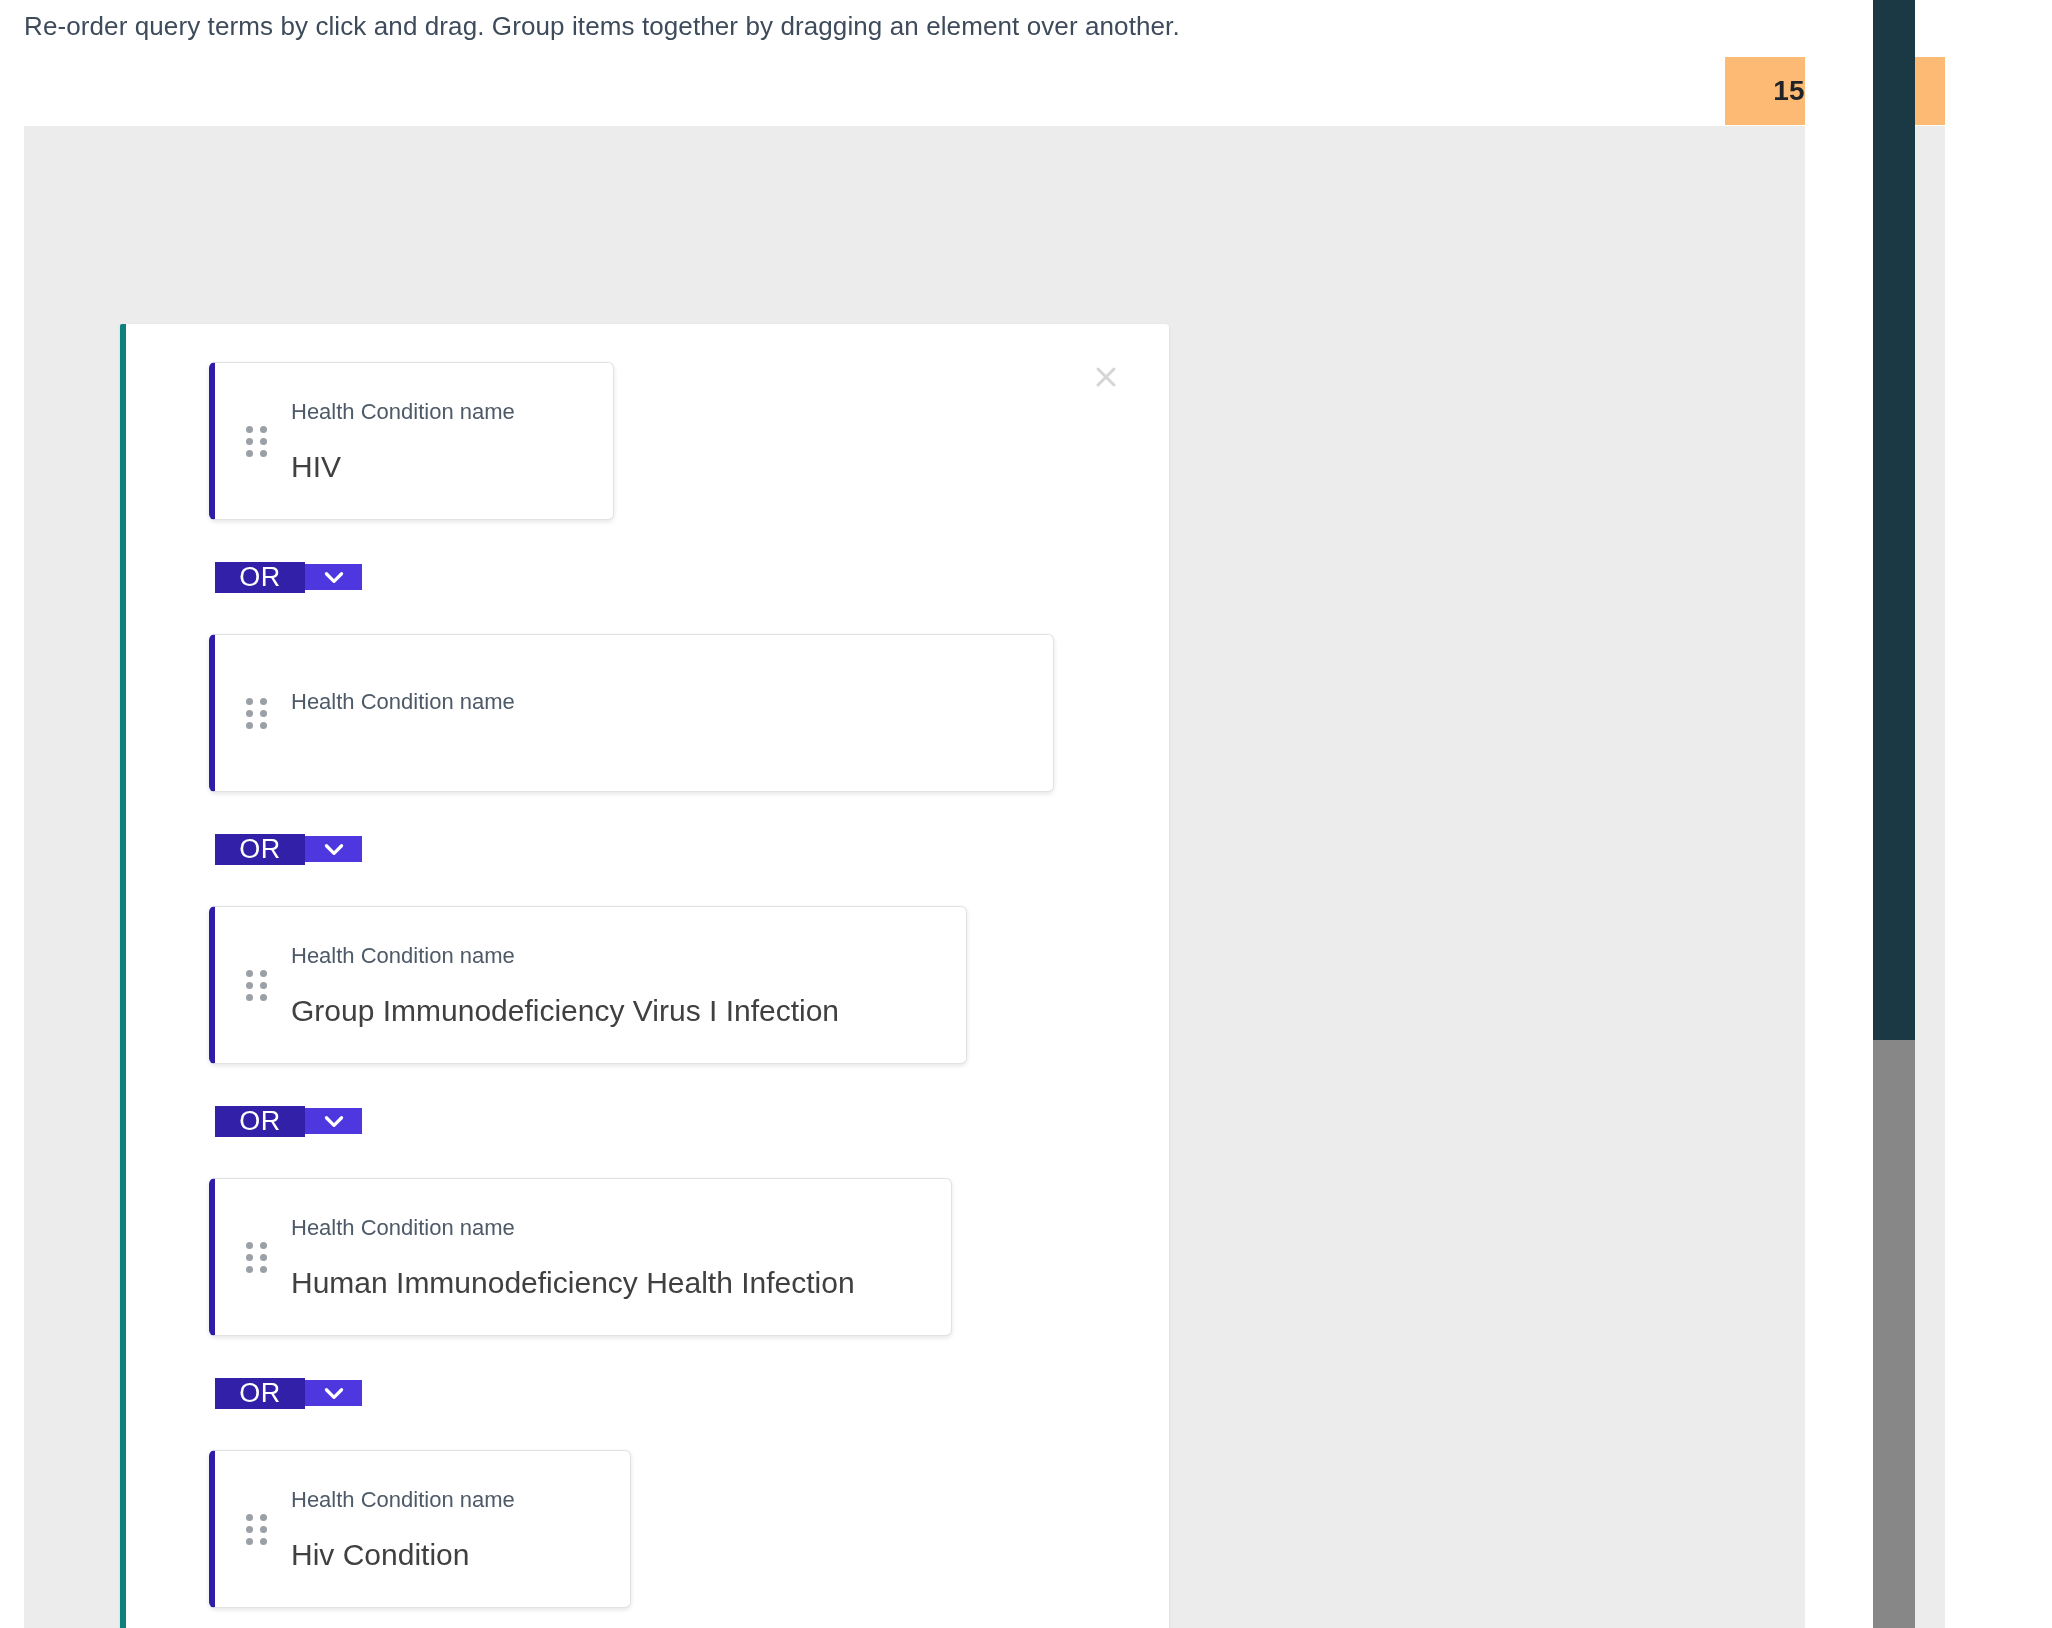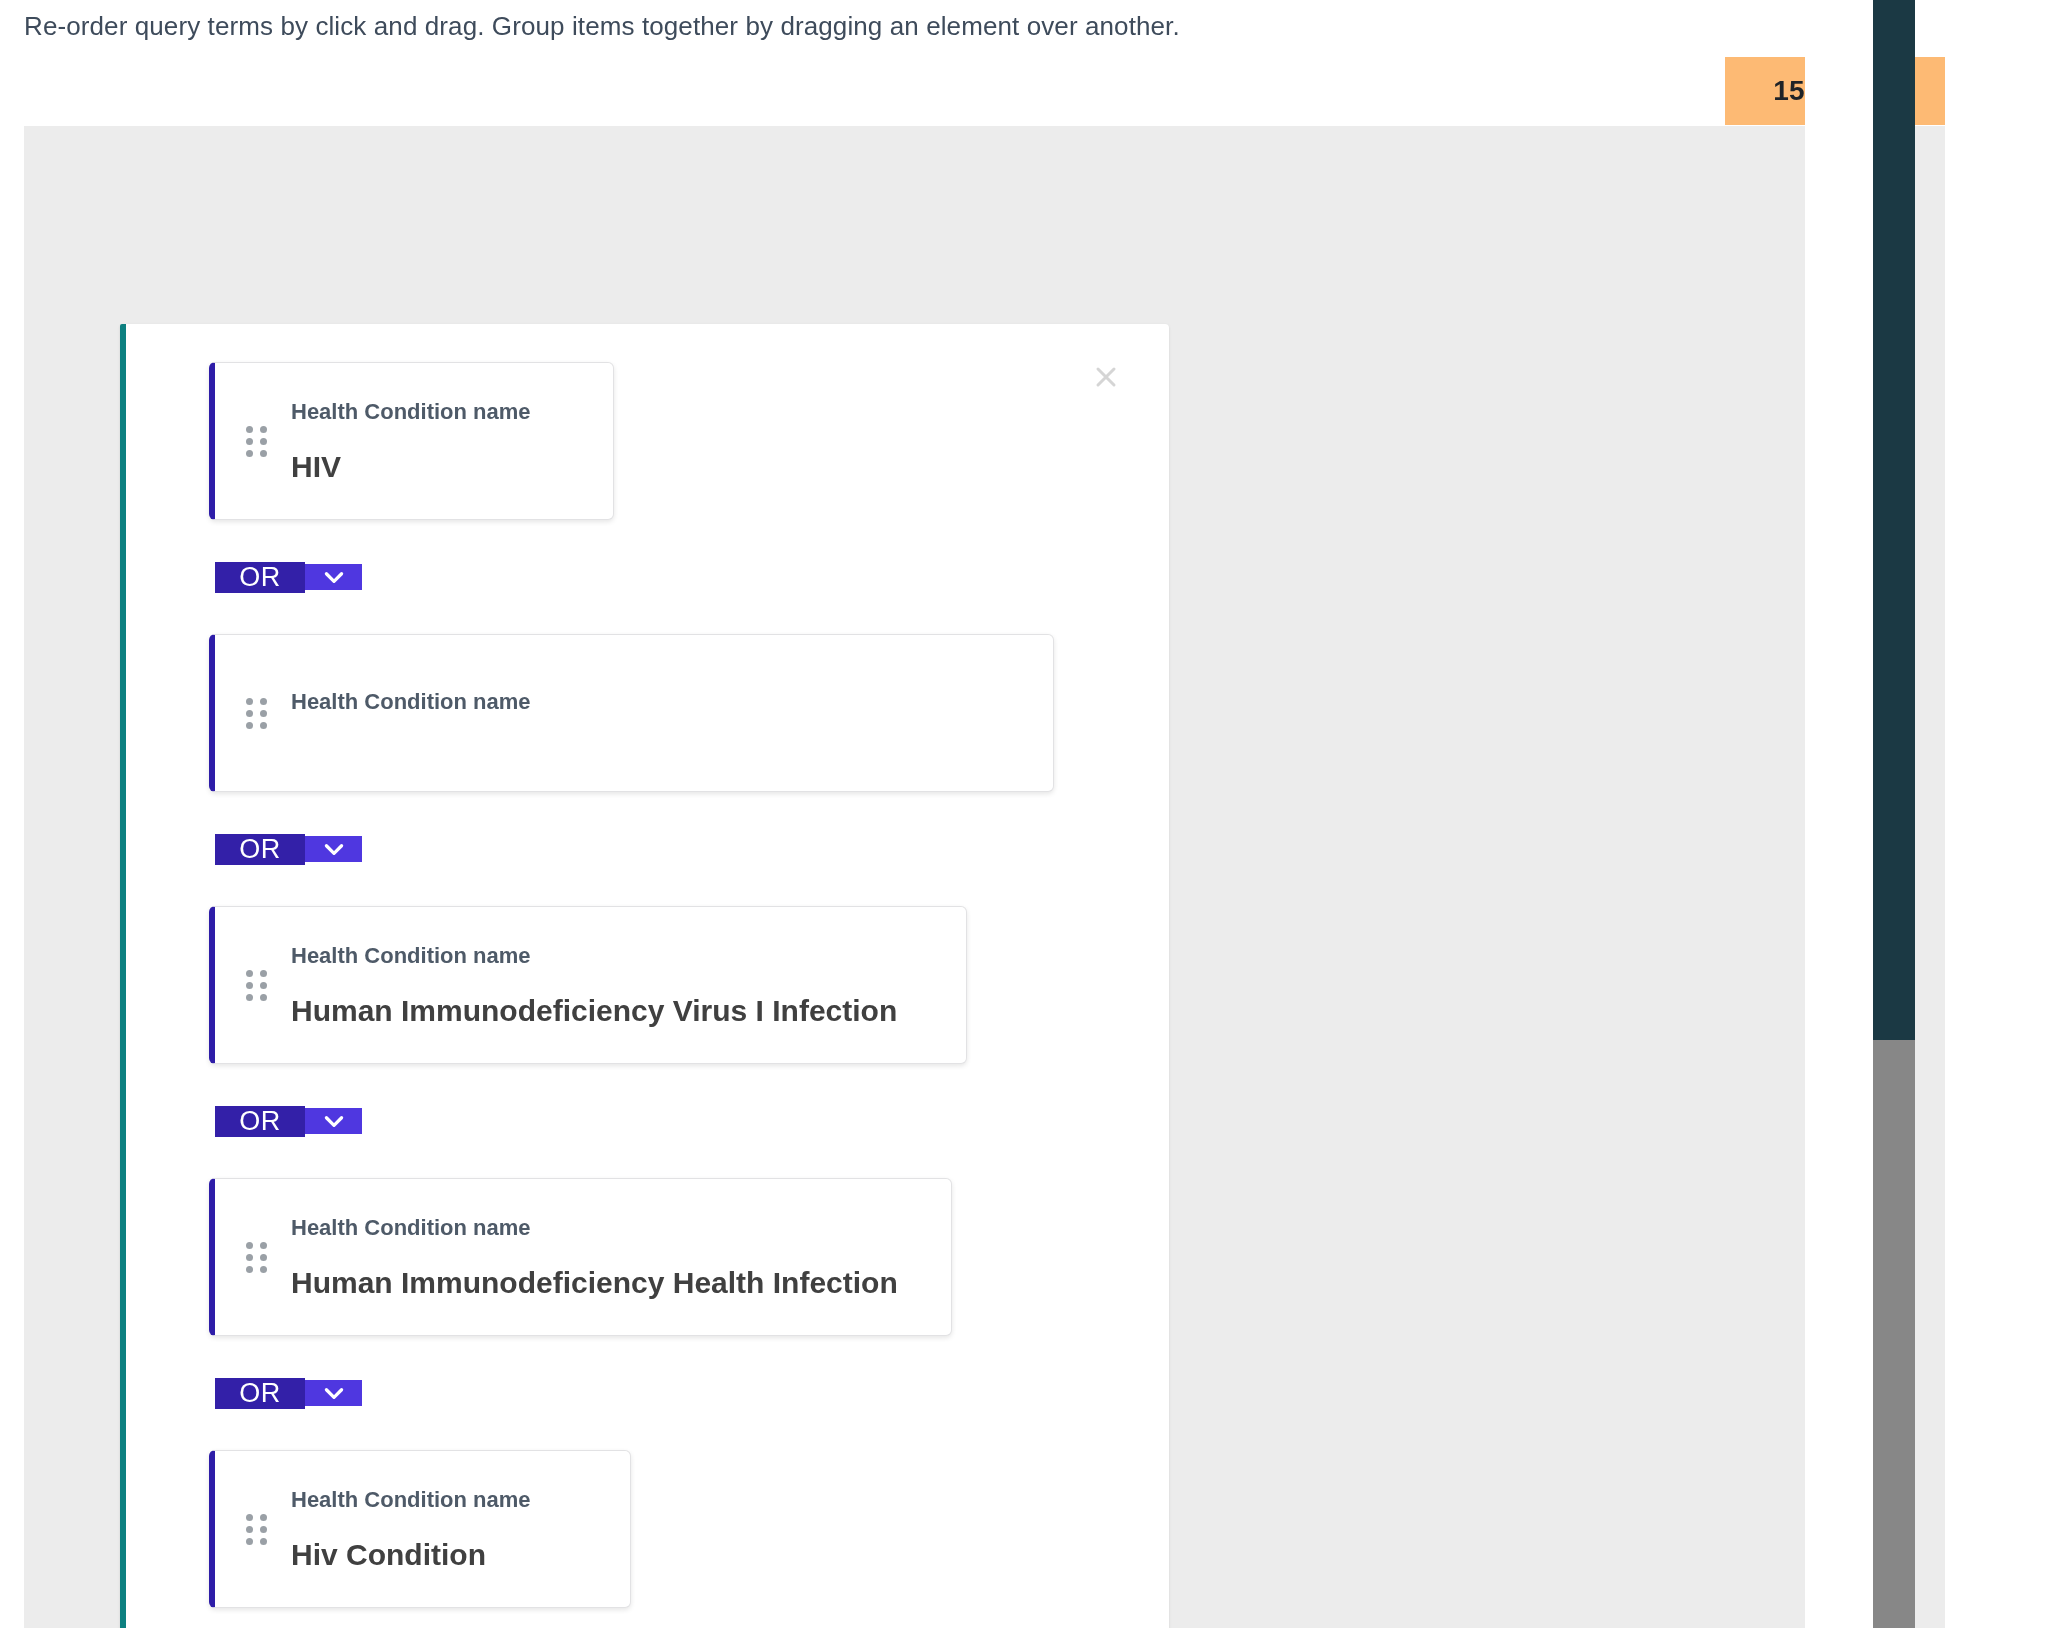--- a/index.html
+++ b/index.html
@@ -121,21 +121,20 @@
     align-items: center;
     background: #ffffff;
     border: 1px solid #e2e2e4;
     border-left: 6px solid #2e1da8;
     border-radius: 6px;
     box-shadow: 0 2px 5px rgba(0,0,0,0.10);
     padding: 22px 46px 22px 0;
     margin-bottom: 0;
     min-height: 158px;
     cursor: default;
-    font-weight: bold;
   }
 
   .drag-handle {
     flex: 0 0 auto;
     width: 34px;
     height: 42px;
     margin: 0 18px 0 24px;
     display: flex;
     align-items: center;
     justify-content: center;
@@ -327,21 +326,21 @@
                   <i></i>
                   <i></i>
                   <i></i>
                   <i></i>
                   <i></i>
                   <i></i>
                 </span>
               </div>
               <div class="term-body">
                 <div class="term-label">Health Condition name</div>
-                <div class="term-value">Human Immunodeficiency Virus I Infection</div>
+                <div class="term-value">Group Immunodeficiency Virus I Infection</div>
               </div>
             </div></div>
           <div class="row"><div class="operator">
               <div class="operator-label">OR</div>
               <div class="operator-toggle">
                 <svg width="26" height="26" viewBox="0 0 24 24">
                   <path d="M5 9 L12 16 L19 9" fill="none" stroke="#ffffff" stroke-width="3" stroke-linecap="round" stroke-linejoin="round"></path>
                 </svg>
               </div>
             </div></div>

